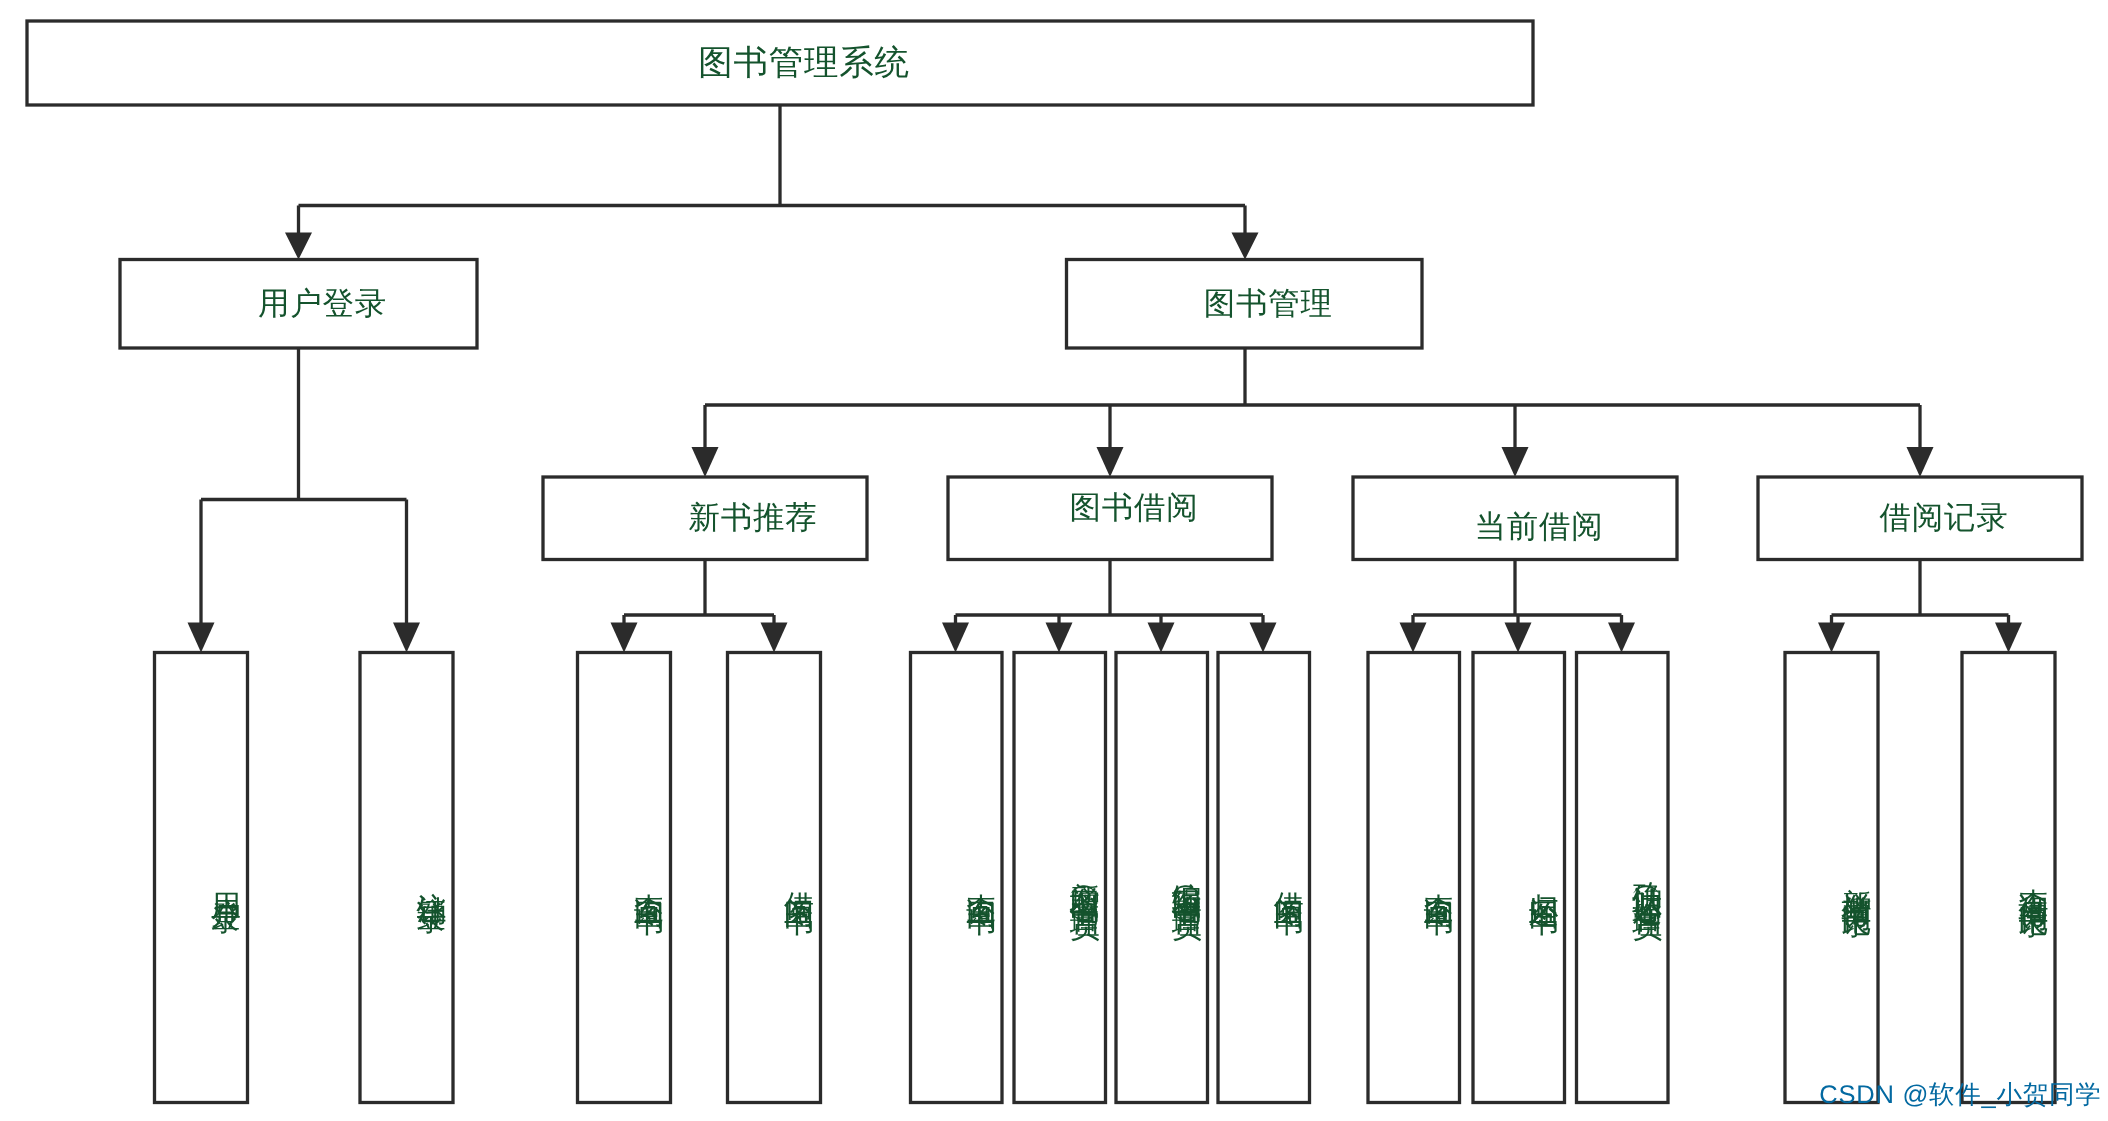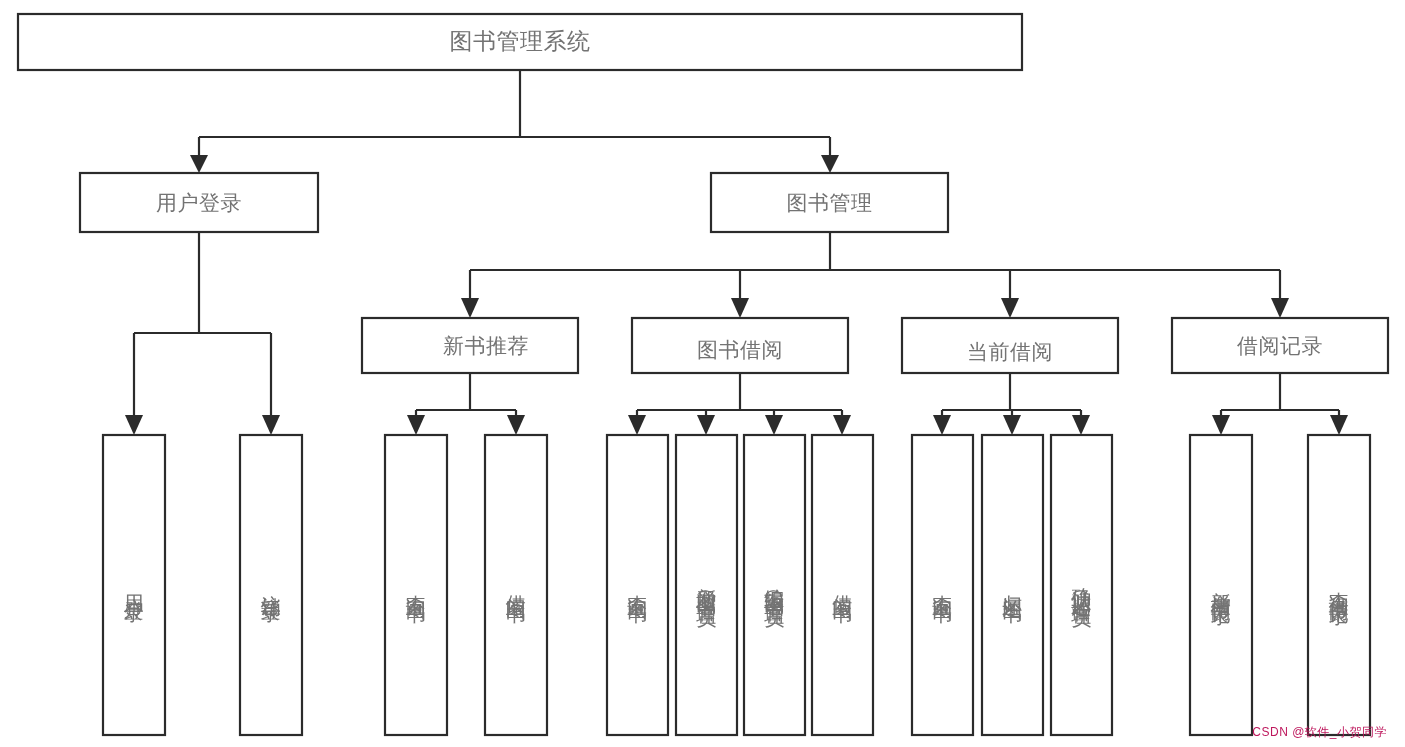--- a/index.html
+++ b/index.html
@@ -37,46 +37,47 @@
     stroke-width: 2.2;
     fill: none;
     stroke-linecap: butt;
   }
   .arrow-head {
     fill: #2b2b2b;
     stroke: none;
   }
   .node-label {
     position: absolute;
-    color: #737373;
+    color: #14532d;
     font-size: 21px;
     line-height: 1.12;
     display: flex;
     align-items: center;
     justify-content: center;
     text-align: center;
     letter-spacing: 0.5px;
     user-select: none;
     pointer-events: none;
+    margin-left: 16px;
   }
   .node-label.horizontal {
     writing-mode: horizontal-tb;
   }
   .node-label.vertical {
     writing-mode: vertical-rl;
     text-orientation: upright;
     letter-spacing: 3px;
     font-size: 20px;
   }
   .watermark {
     position: absolute;
-    right: 18px;
+    right: 4px;
     bottom: 6px;
-    font-size: 12px;
-    color: #be185d;
+    font-size: 17px;
+    color: #0369a1;
     letter-spacing: 0.5px;
     white-space: nowrap;
     user-select: none;
   }
 </style>
 </head>
 <body>
 
 <div id="diagram-root">
 
@@ -172,21 +173,21 @@
   </svg>
 
   <div class="node-label horizontal" style="left:18px; top:14px; width:1004px; height:56px; font-size:23px;">图书管理系统</div>
 
   <div class="node-label horizontal" style="left:80px; top:173px; width:238px; height:59px;">用户登录</div>
 
   <div class="node-label horizontal" style="left:711px; top:173px; width:237px; height:59px;text-align:center;">图书管理</div>
 
   <div class="node-label horizontal" style="left:362px; top:318px; width:248px; height:55px;">新书推荐</div>
 
-  <div class="node-label horizontal" style="left:632px; top:322px; width:216px; height:55px;">图书借阅</div>
+  <div class="node-label horizontal" style="left:632px; top:311px; width:216px; height:55px;">图书借阅</div>
 
   <div class="node-label horizontal" style="left:902px; top:318px; width:216px; height:67px;">当前借阅</div>
 
   <div class="node-label horizontal" style="left:1172px; top:318px; width:216px; height:56px;">借阅记录</div>
 
   <div class="node-label vertical" style="left:103px; top:435px; width:62px; height:300px;">用户登录</div>
 
   <div class="node-label vertical" style="left:240px; top:435px; width:62px; height:300px;">注销登录</div>
 
   <div class="node-label vertical" style="left:385px; top:435px; width:62px; height:300px;">查询图书</div>

